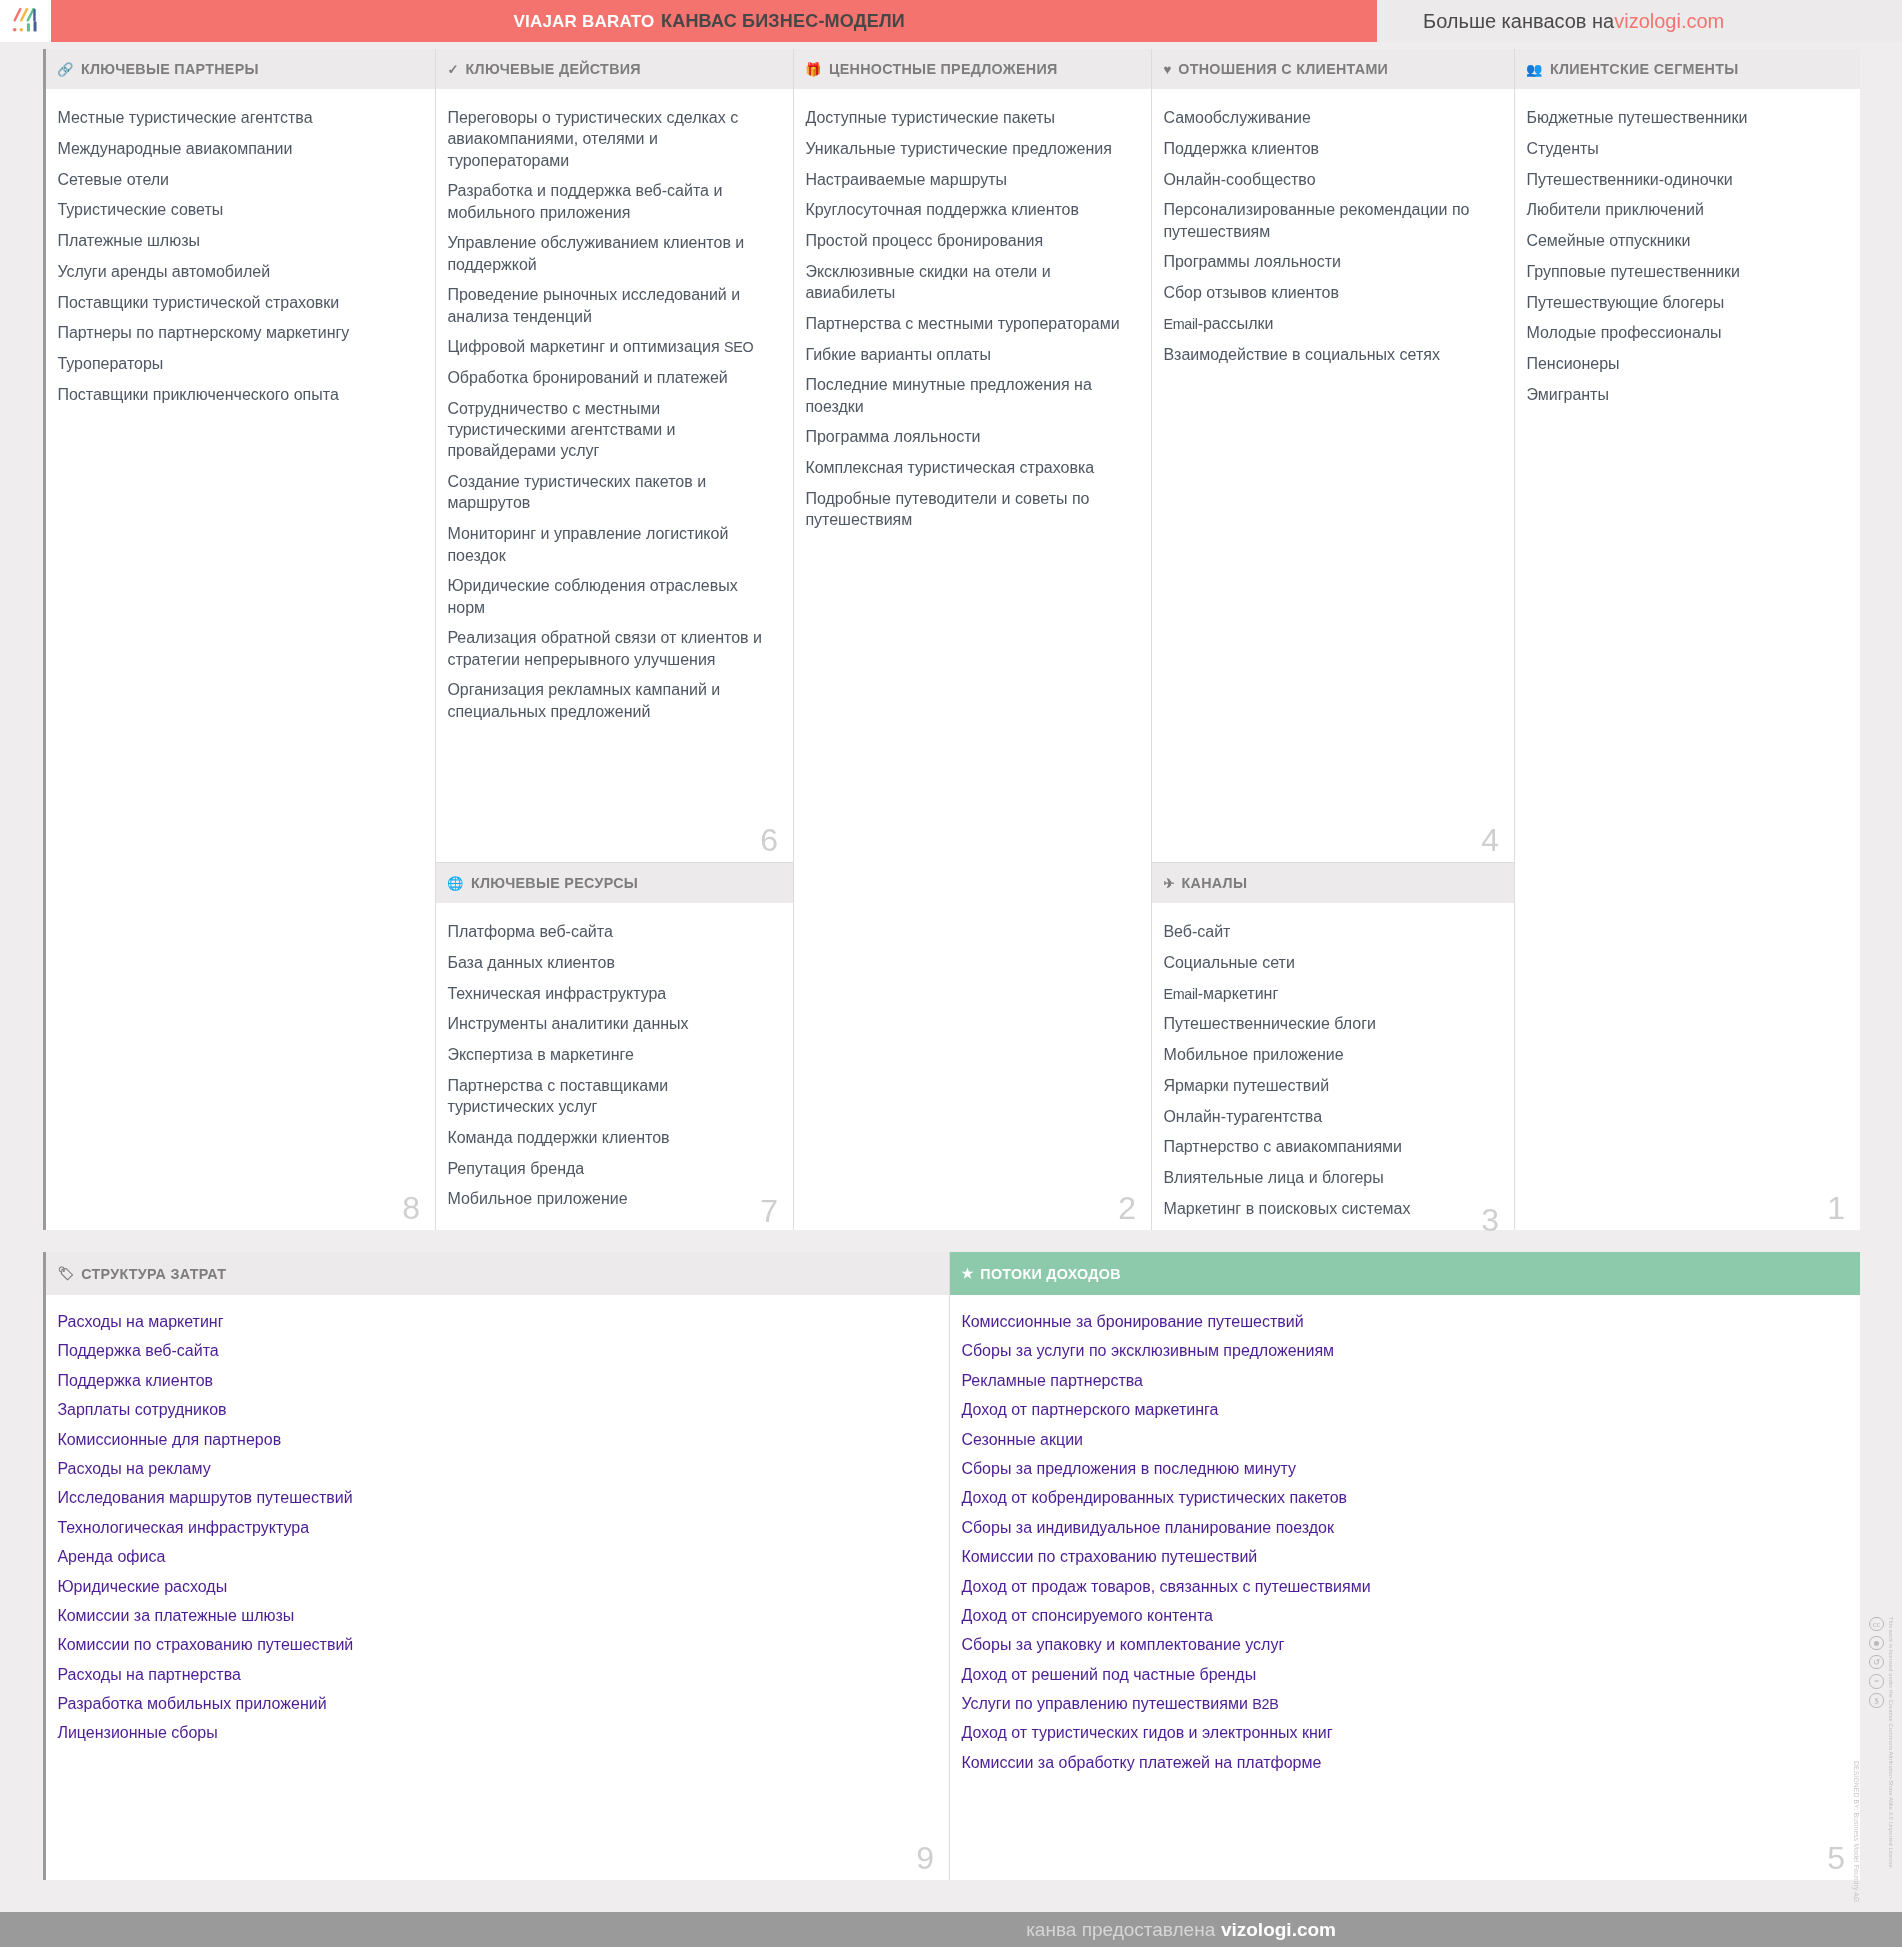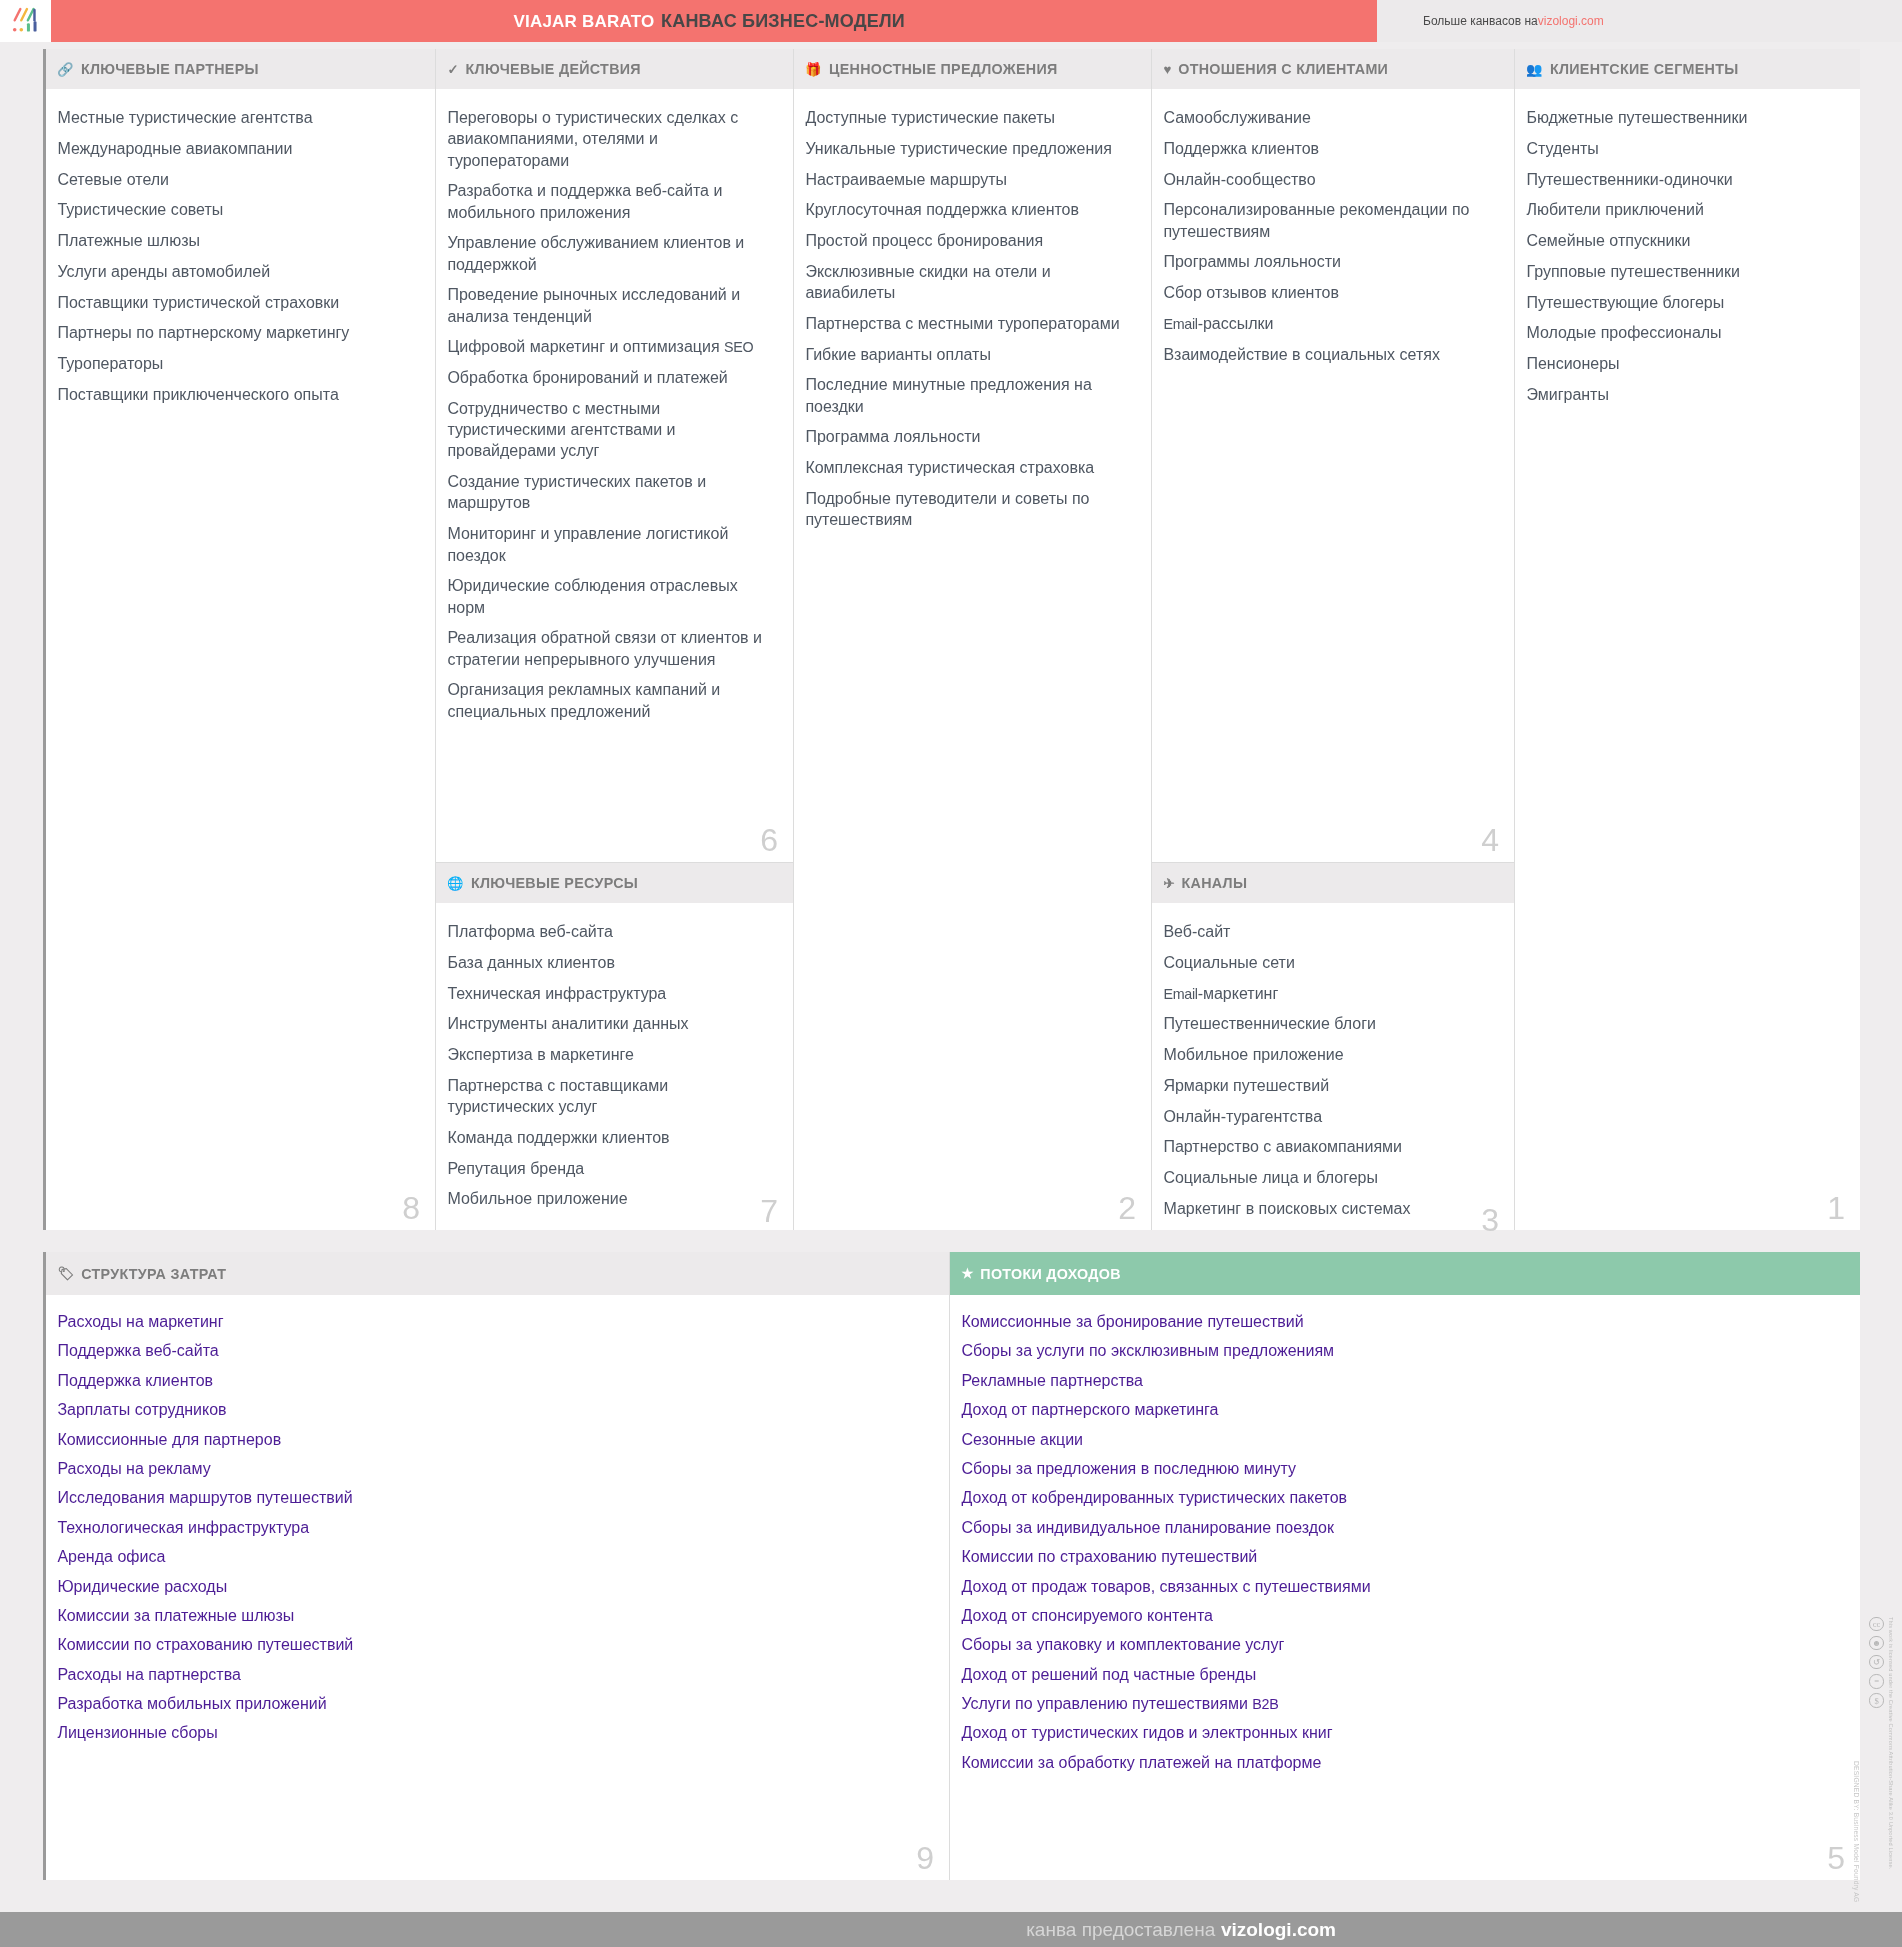--- a/index.html
+++ b/index.html
@@ -38,21 +38,21 @@
     font-family: "Liberation Sans", sans-serif;
     font-weight: 700; font-size: 18px; letter-spacing: 0.2px;
     white-space: nowrap;
   }
   .title-brand { color: #ffffff; margin-right: 6.7px; font-size:17px; }
   .title-rest  { color: #474747; }
   .topright {
     flex: 0 0 525px; background: #eceaeb;
     display:flex; align-items:center;
     padding-left: 46px;
-    font-size: 12px; color: #4a4a4a;
+    font-size: 20px; color: #4a4a4a;
   }
   .topright a { color: #f4736f; text-decoration: none; font-weight: 400; }
 
   
   .grid-wrap {
     position: absolute; left: 43px; top: 49px;
     width: 1817px; height: 1181px;
     background: #ffffff;
     border-left: 3.8px solid #9a9a9a;
     display: flex;
@@ -326,21 +326,21 @@
         <div class="cellbody">
           <ul class="items">
             <li>Веб-сайт</li>
             <li>Социальные сети</li>
             <li><span class="cond">Email</span>-маркетинг</li>
             <li>Путешественнические блоги</li>
             <li>Мобильное приложение</li>
             <li>Ярмарки путешествий</li>
             <li>Онлайн-турагентства</li>
             <li>Партнерство с авиакомпаниями</li>
-            <li>Социальные лица и блогеры</li>
+            <li>Влиятельные лица и блогеры</li>
             <li>Маркетинг в поисковых системах</li>
           </ul>
           <div class="cellnum">3</div>
         </div>
       </div>
     </div>
 
     <div class="col col-cs">
       <div class="cellhead">
         <span class="hicon">👥</span>

